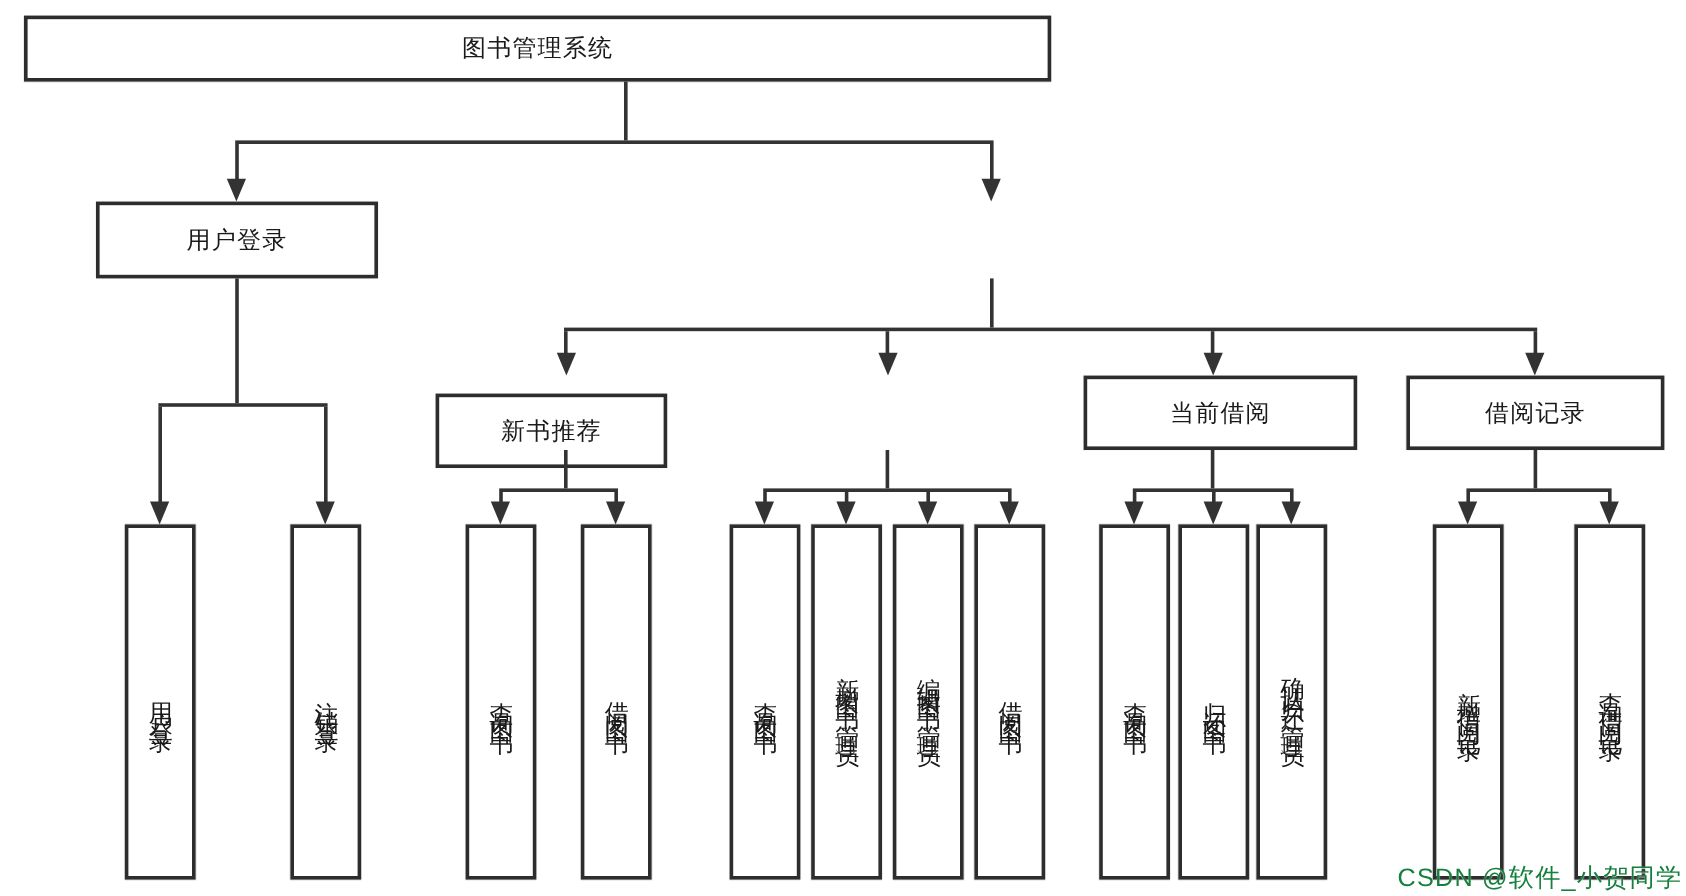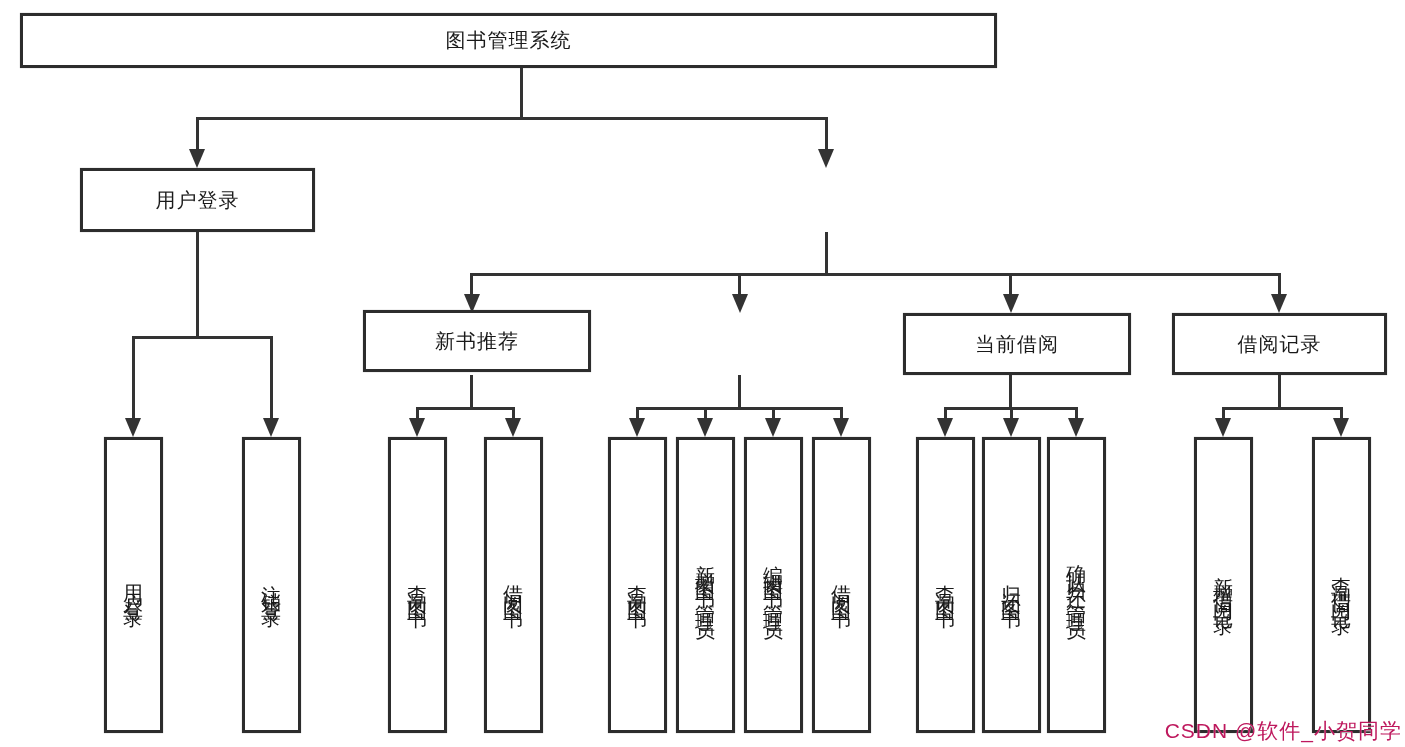--- a/index.html
+++ b/index.html
@@ -7,29 +7,29 @@
   .canvas{position:relative;width:1405px;height:747px;background:#ffffff;}
   .box{position:absolute;box-sizing:border-box;border:3px solid #2d2d2d;background:#fff;
        display:flex;align-items:center;justify-content:center;color:#1a1a1a;
        box-shadow:0 0 1px rgba(0,0,0,.35);}
   .hbox{font-size:20px;letter-spacing:1px;}
   .vbox{width:59px;top:437px;height:296px;font-size:20px;
         writing-mode:vertical-rl;text-orientation:mixed;letter-spacing:8px;line-height:1;}
   .ln{position:absolute;background:#333333;}
   .arr{position:absolute;width:0;height:0;border-left:8px solid transparent;
        border-right:8px solid transparent;border-top:19px solid #333333;}
-  .wm{position:absolute;right:3px;bottom:2px;font-size:21px;color:#be185d;
+  .wm{position:absolute;right:3px;bottom:2px;font-size:21px;color:#15803d;
       letter-spacing:1px;text-shadow:0 1px 1px rgba(255,255,255,.8);}
 </style>
 </head>
 <body>
 
 <div class="canvas">
 
-  <div class="box hbox" style="left:20px;top:13px;width:977px;height:55px">
+  <div class="box hbox" style="left:20px;top:13px;width:856px;height:55px">
     <span>图书管理系统</span>
   </div>
 
   <div class="ln" style="left:520px;top:68px;width:3px;height:49px"></div>
   <div class="ln" style="left:196px;top:117px;width:632px;height:3px"></div>
   <div class="ln" style="left:196px;top:120px;width:3px;height:31px"></div>
   <div class="arr" style="left:189px;top:149px"></div>
   <div class="ln" style="left:825px;top:120px;width:3px;height:31px"></div>
   <div class="arr" style="left:818px;top:149px"></div>
 
@@ -48,21 +48,21 @@
   <div class="ln" style="left:470px;top:273px;width:811px;height:3px"></div>
   <div class="ln" style="left:470px;top:276px;width:3px;height:20px"></div>
   <div class="arr" style="left:464px;top:294px"></div>
   <div class="ln" style="left:738px;top:276px;width:3px;height:20px"></div>
   <div class="arr" style="left:732px;top:294px"></div>
   <div class="ln" style="left:1009px;top:276px;width:3px;height:20px"></div>
   <div class="arr" style="left:1003px;top:294px"></div>
   <div class="ln" style="left:1278px;top:276px;width:3px;height:20px"></div>
   <div class="arr" style="left:1271px;top:294px"></div>
 
-  <div class="box hbox" style="left:363px;top:310px;width:228px;height:62px">
+  <div class="box hbox" style="left:363px;top:328px;width:193px;height:62px">
     <span>新书推荐</span>
   </div>
   <div class="box hbox" style="left:903px;top:313px;width:228px;height:62px">
     <span>当前借阅</span>
   </div>
   <div class="box hbox" style="left:1172px;top:313px;width:215px;height:62px">
     <span>借阅记录</span>
   </div>
 
   <div class="ln" style="left:470px;top:375px;width:3px;height:32px"></div>

